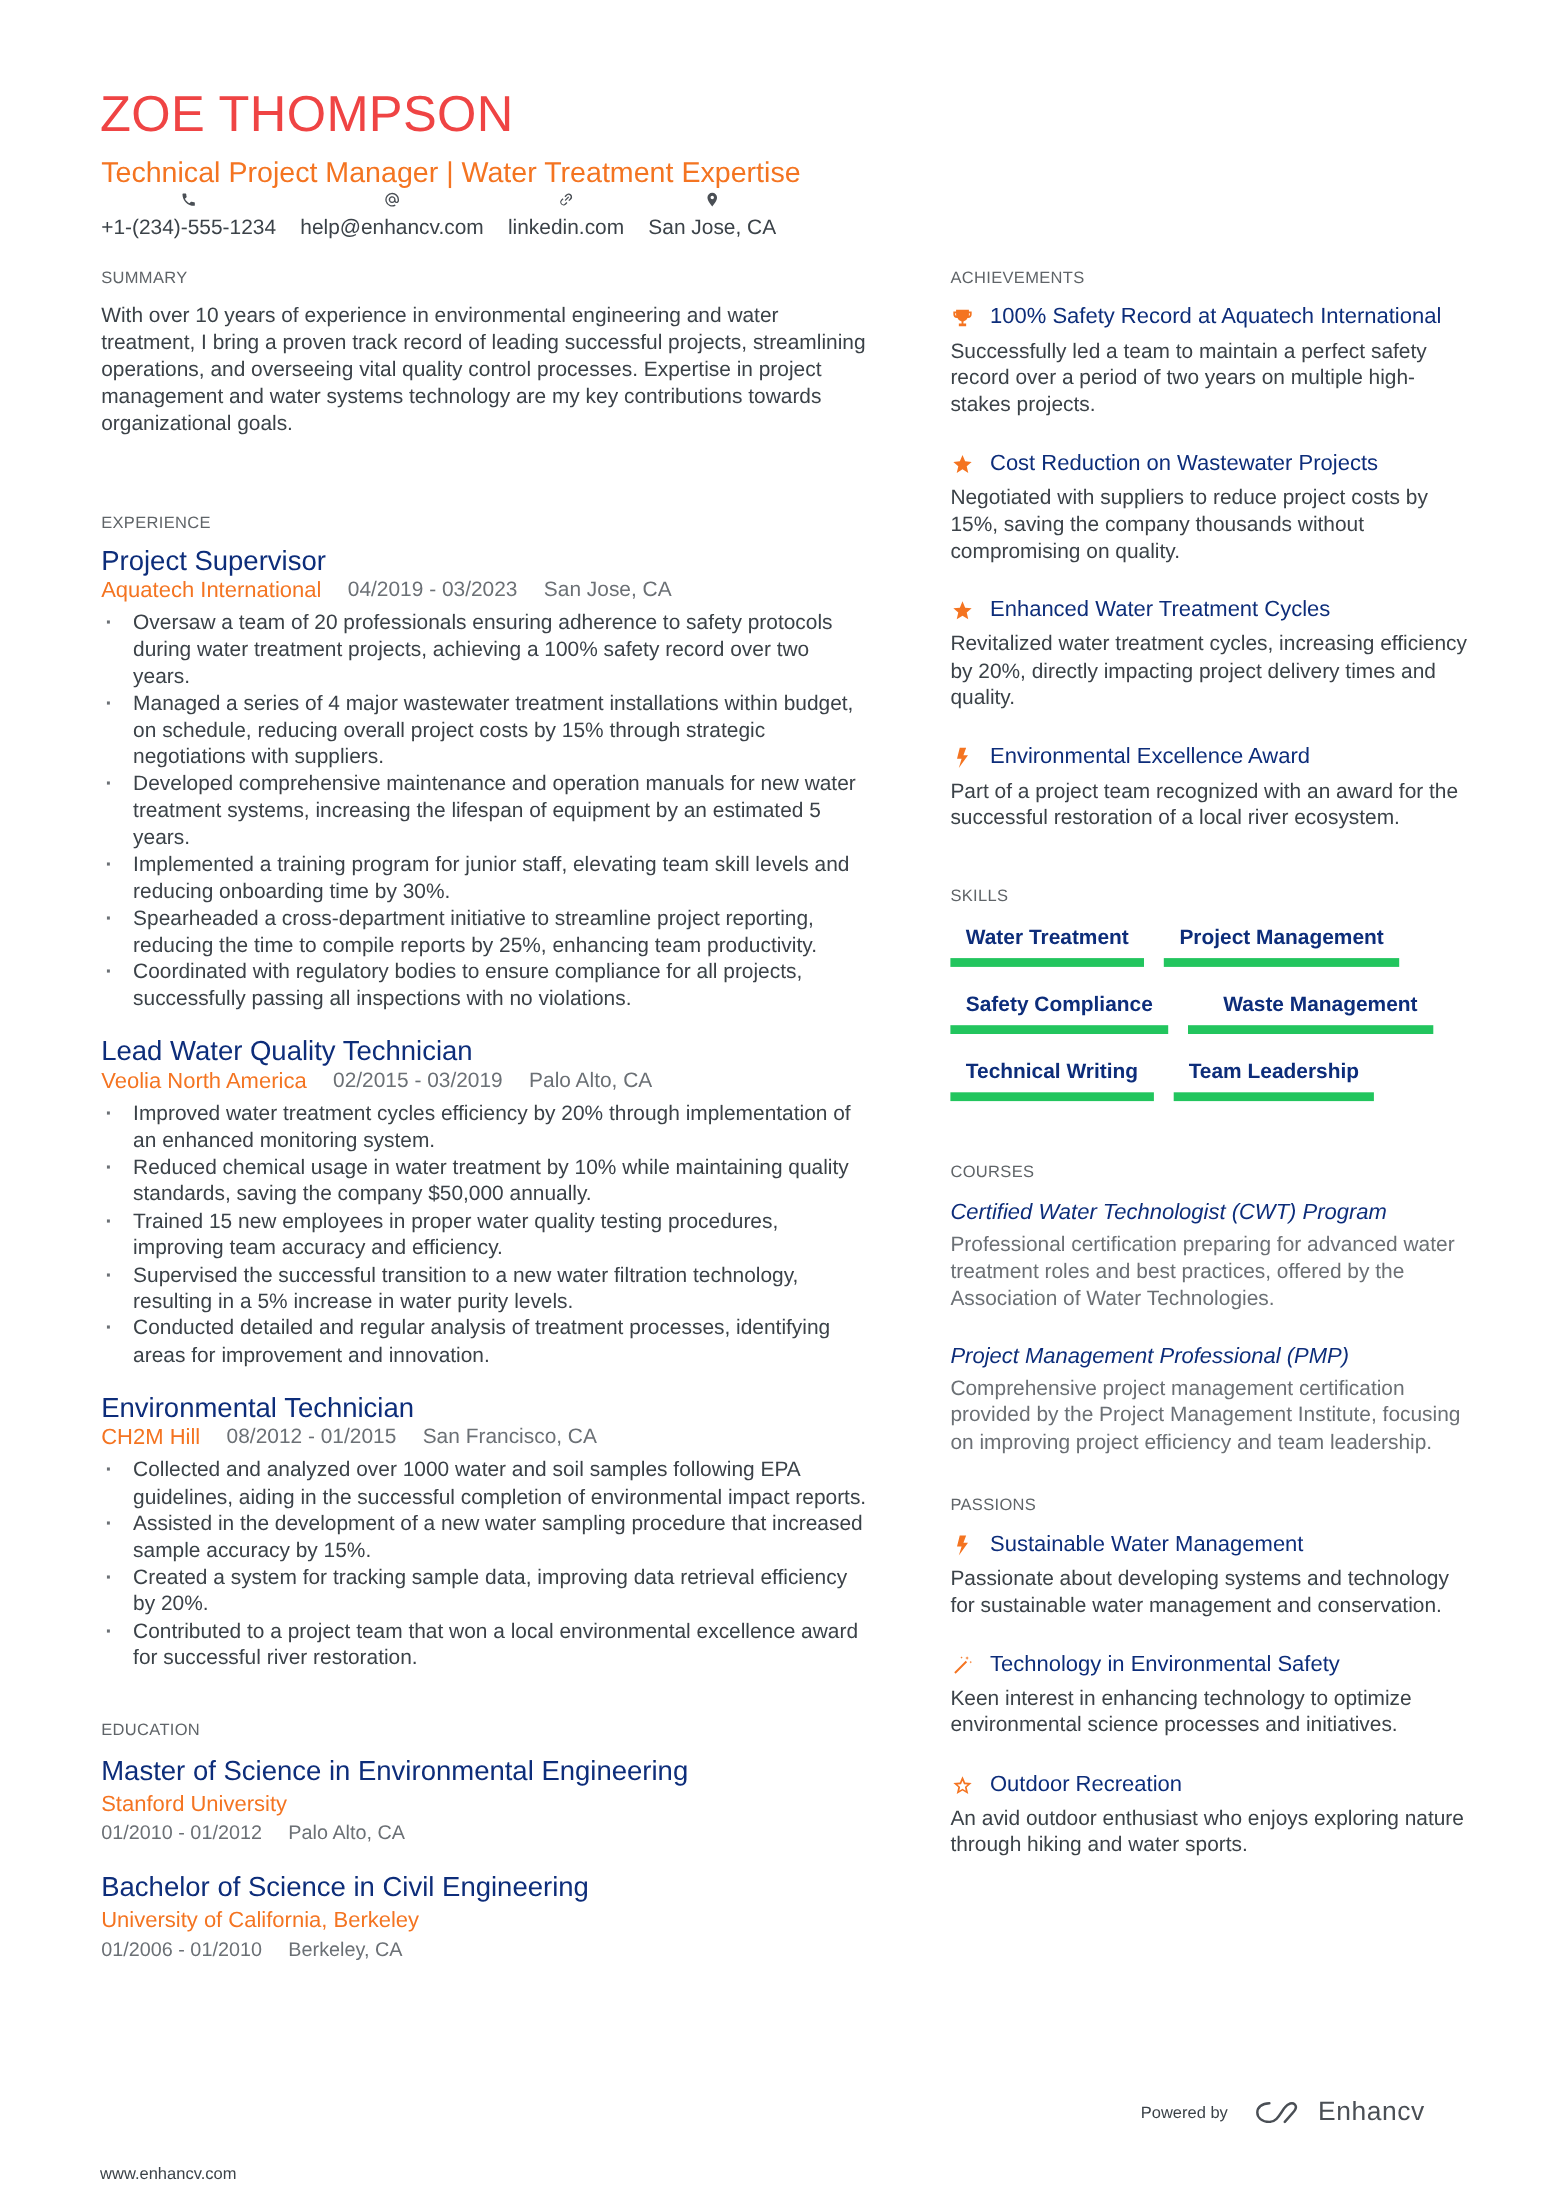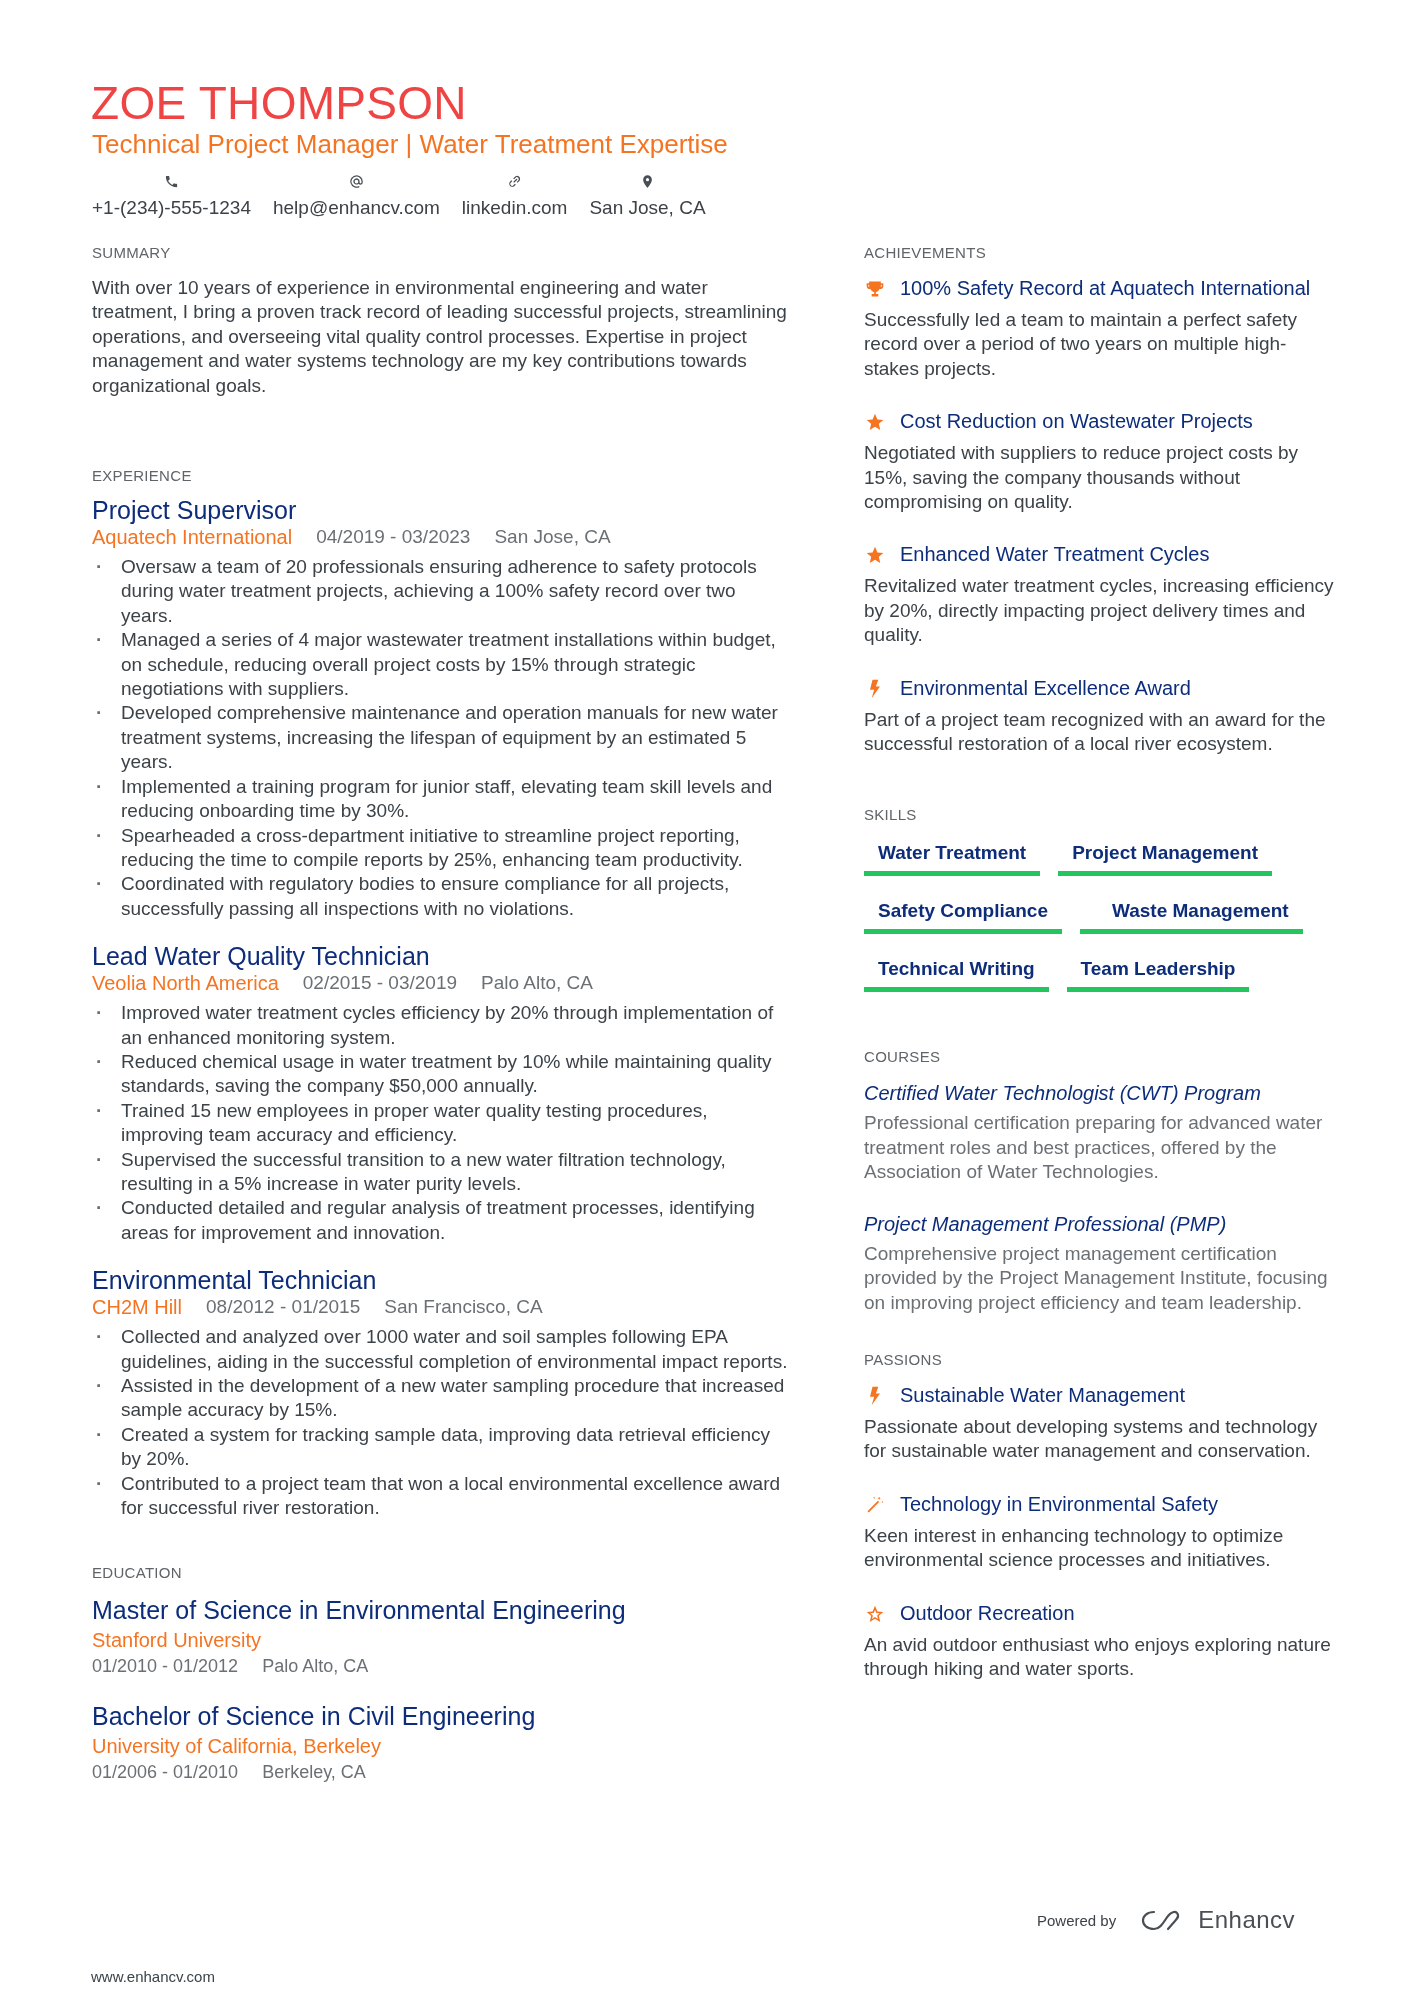--- a/index.html
+++ b/index.html
@@ -6,21 +6,21 @@
   body {
     width: 1410px; height: 1995px; position: relative; overflow: hidden;
     font-family: "Liberation Sans", "DejaVu Sans", sans-serif;
     color: #3b4248;
   }
   .name {
     position: absolute; left: 91px; top: 78px;
     font-size: 46px; line-height: 50px; color: #ef4444; letter-spacing: 0.3px;
   }
   .headline {
-    position: absolute; left: 92px; top: 128px;
+    position: absolute; left: 92px; top: 140px;
     font-size: 26px; line-height: 32px; color: #f47421;
   }
   .contacts {
     position: absolute; left: 92px; top: 174px;
     display: flex; gap: 22px; font-size: 19px; line-height: 24px; color: #3b4248;
   }
   .contact { display: flex; align-items: center; gap: 7px; flex-direction: column; }
   .contact svg { width: 15px; height: 15px; fill: #4a4f55; }
 
   .col-left { position: absolute; left: 92px; top: 244px; width: 700px; }
@@ -53,21 +53,21 @@
   .ach { margin-bottom: 28px; }
   .ach-head { display: flex; align-items: flex-start; gap: 14px; }
   .ach-icon { width: 22px; flex: 0 0 22px; height: 26px; display: flex; align-items: center; justify-content: center; }
   .ach-icon svg { width: 20px; height: 20px; fill: #f47421; }
   .ach-title { font-size: 20px; line-height: 25px; color: #0d2d7a; }
   .ach-desc { font-size: 19px; line-height: 24.4px; color: #3b4248; margin-top: 6px; }
 
   .skills { display: flex; flex-wrap: wrap; column-gap: 18px; row-gap: 22px; margin-bottom: 56px; }
   .skill {
     font-weight: bold; font-size: 19px; line-height: 26px; color: #0d2d7a;
-    padding: 0 14px 5px 14px; border-bottom: 5px solid #22c55e; text-align: right;
+    padding: 0 14px 5px 14px; border-bottom: 8px solid #22c55e; text-align: right;
   }
 
   .course { margin-bottom: 26px; }
   .course-title { font-size: 20px; line-height: 26px; color: #0d2d7a; font-style: italic; }
   .course-desc { font-size: 19px; line-height: 24.4px; color: #6b7075; margin-top: 5px; }
 
   .footer-left { position: absolute; left: 91px; top: 1968px; font-size: 15px; color: #3b4248; }
   .footer-right { position: absolute; left: 1037px; top: 1906px; display: flex; align-items: center; gap: 24px; }
   .powered { font-size: 15px; color: #3b4248; }
   .brand { display: flex; align-items: center; gap: 10px; font-size: 24px; color: #4a4f55; letter-spacing: 0.5px; }

